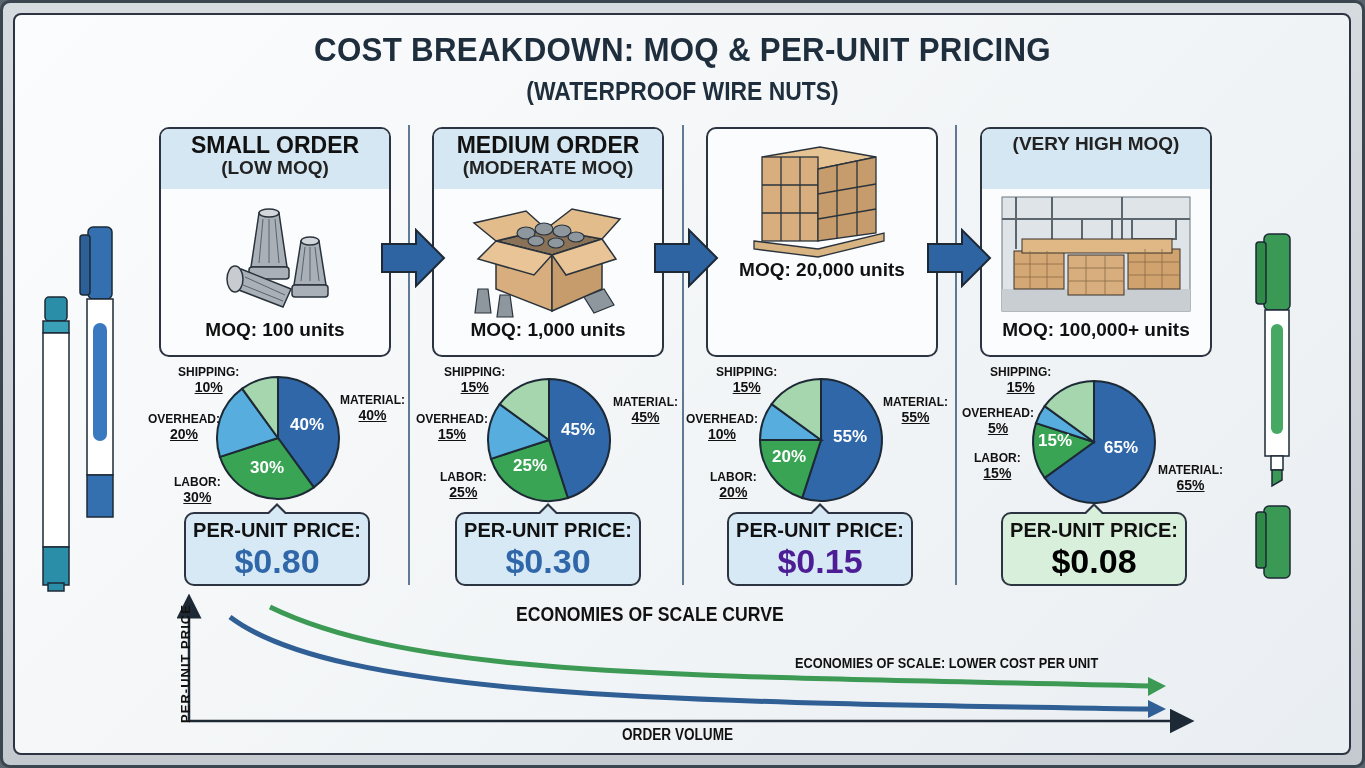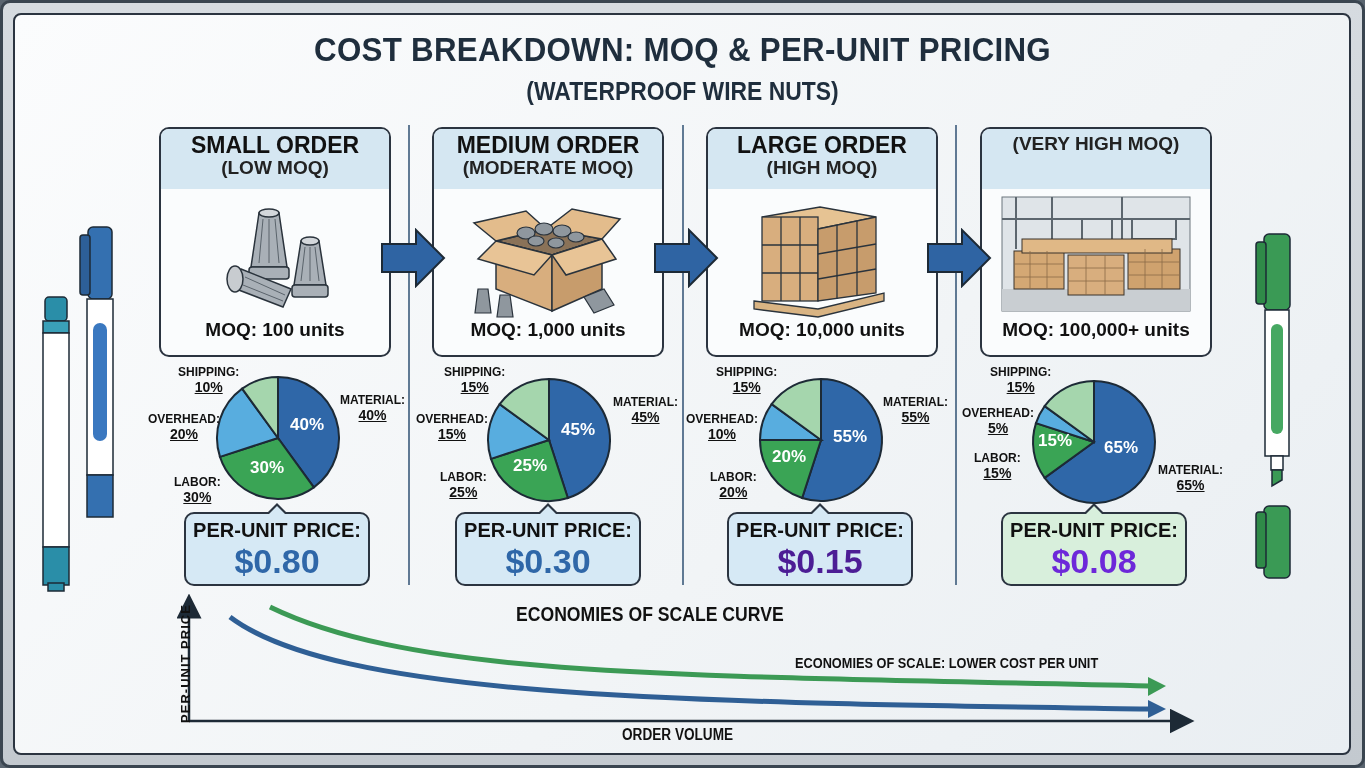--- a/index.html
+++ b/index.html
@@ -183,43 +183,39 @@
         <path d="M44,100 L54,100 L57,124 L41,124 Z"></path>
           <path d="M66,106 L76,106 L79,128 L63,128 Z"></path>
         <path d="M150,108 L170,100 L180,116 L160,124 Z"></path>
       </g>
     </svg>
   </div>
   <div class="card-moq">MOQ: 1,000 units</div>
 </div>
 
 <div class="card" style="left:706px">
-  <div class="card-head">
-    <div class="card-title">LARGE ORDER</div>
-    <div class="card-sub">(HIGH MOQ)</div>
-  </div>
   <div class="card-img">
     <svg width="228" height="130">
       <g stroke="#2a333c" stroke-width="1.3">
         <polygon points="54,28 112,18 168,28 110,40" fill="#e6c393"></polygon>
         <rect x="54" y="28" width="56" height="84" fill="#d8ae7e"></rect>
         <polygon points="110,40 168,28 168,104 110,112" fill="#c79c6c"></polygon>
         <line x1="73" y1="28" x2="73" y2="112"></line>
           <line x1="92" y1="28" x2="92" y2="112"></line>
         <line x1="54" y1="56" x2="110" y2="56"></line>
           <line x1="54" y1="84" x2="110" y2="84"></line>
         <line x1="129" y1="36" x2="129" y2="110"></line>
           <line x1="149" y1="32" x2="149" y2="107"></line>
         <line x1="110" y1="65" x2="168" y2="55"></line>
           <line x1="110" y1="90" x2="168" y2="80"></line>
         <polygon points="46,112 110,120 176,104 176,112 110,128 46,120" fill="#d9b483"></polygon>
       </g>
     </svg>
   </div>
-  <div class="card-moq">MOQ: 10,000 units</div>
+  <div class="card-moq">MOQ: 20,000 units</div>
 </div>
 
 <div class="card" style="left:980px">
   <div class="card-head">
     <div class="card-sub">(VERY HIGH MOQ)</div>
   </div>
   <div class="card-img">
     <svg width="228" height="130">
       <rect x="20" y="8" width="188" height="114" fill="#dfe4e8" stroke="#6b757d"></rect>
       <g stroke="#5c666e" stroke-width="2" fill="none">
@@ -385,21 +381,21 @@
 <div class="price-box" style="left:455px;background:#d6e9f5;--bg:#d6e9f5">
   <div class="price-label">PER-UNIT PRICE:</div>
   <div class="price-value" style="color:#2f67a8">$0.30</div>
 </div>
 <div class="price-box" style="left:727px;background:#d6e9f5;--bg:#d6e9f5">
   <div class="price-label">PER-UNIT PRICE:</div>
   <div class="price-value" style="color:#4c1d95">$0.15</div>
 </div>
 <div class="price-box" style="left:1001px;background:#d8efdc;--bg:#d8efdc">
   <div class="price-label">PER-UNIT PRICE:</div>
-  <div class="price-value" style="color:#6d28d9">$0.08</div>
+  <div class="price-value" style="color:#000000">$0.08</div>
 </div>
 
 <svg style="position:absolute;left:0;top:0" width="1365" height="768">
   <defs>
     <marker id="axhead" markerWidth="10" markerHeight="10" refX="5" refY="5" orient="auto">
       <polygon points="0,0 10,5 0,10" fill="#1d2a36"></polygon>
     </marker>
   </defs>
   <line x1="189" y1="722" x2="189" y2="606" stroke="#1d2a36" stroke-width="2.5" marker-end="url(#axhead)"></line>
   <line x1="189" y1="721" x2="1182" y2="721" stroke="#1d2a36" stroke-width="2.5" marker-end="url(#axhead)"></line>

